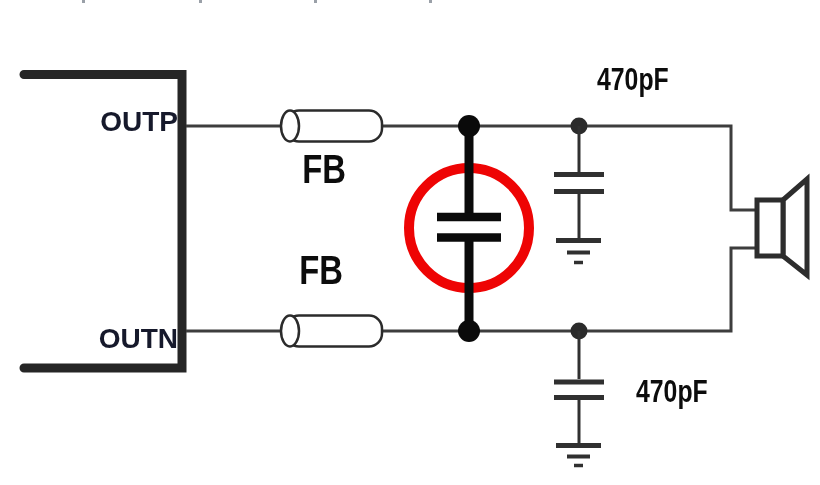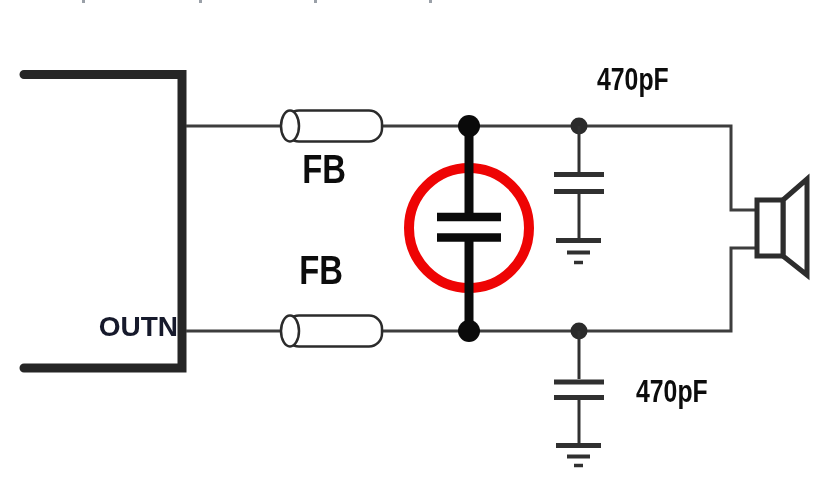--- a/index.html
+++ b/index.html
@@ -18,21 +18,21 @@
     font-weight: bold;
     line-height: 1.05;
   }
   .pin-label {
     font-size: 28px;
     color: #16192b;
     text-align: right;
     width: 118px;
   }
   #outp-label { top: 107px; left: 60px; }
-  #outn-label { top: 312px; left: 60px; text-align: right; }
+  #outn-label { top: 324px; left: 60px; text-align: right; }
   .fb-label {
     font-size: 40px;
     color: #0c0c0c;
     text-align: center;
     width: 80px;
     transform: scaleX(0.82);
     transform-origin: center top;
   }
   #fb-top-label { top: 148px; left: 284px; }
   #fb-bottom-label { top: 249px; left: 281px; }
@@ -117,20 +117,21 @@
         <line x1="574" y1="465.5" x2="583" y2="465.5" stroke-width="3.5"></line>
       </g>
     </g>
 
     <g stroke="#2d2d2d" stroke-width="5" fill="#ffffff">
       <polygon points="783,200 807,179 807,275 783,256" stroke-linejoin="miter"></polygon>
       <rect x="757" y="200" width="26" height="56"></rect>
     </g>
   </svg>
 
+  <div class="label pin-label" id="outp-label">OUTP</div>
 
   <div class="label pin-label" id="outn-label">OUTN</div>
 
   <div class="label fb-label" id="fb-top-label">FB</div>
 
   <div class="label fb-label" id="fb-bottom-label">FB</div>
 
   <div class="label capval-label" id="cap-top-label">470pF</div>
 
   <div class="label capval-label" id="cap-bottom-label">470pF</div>

